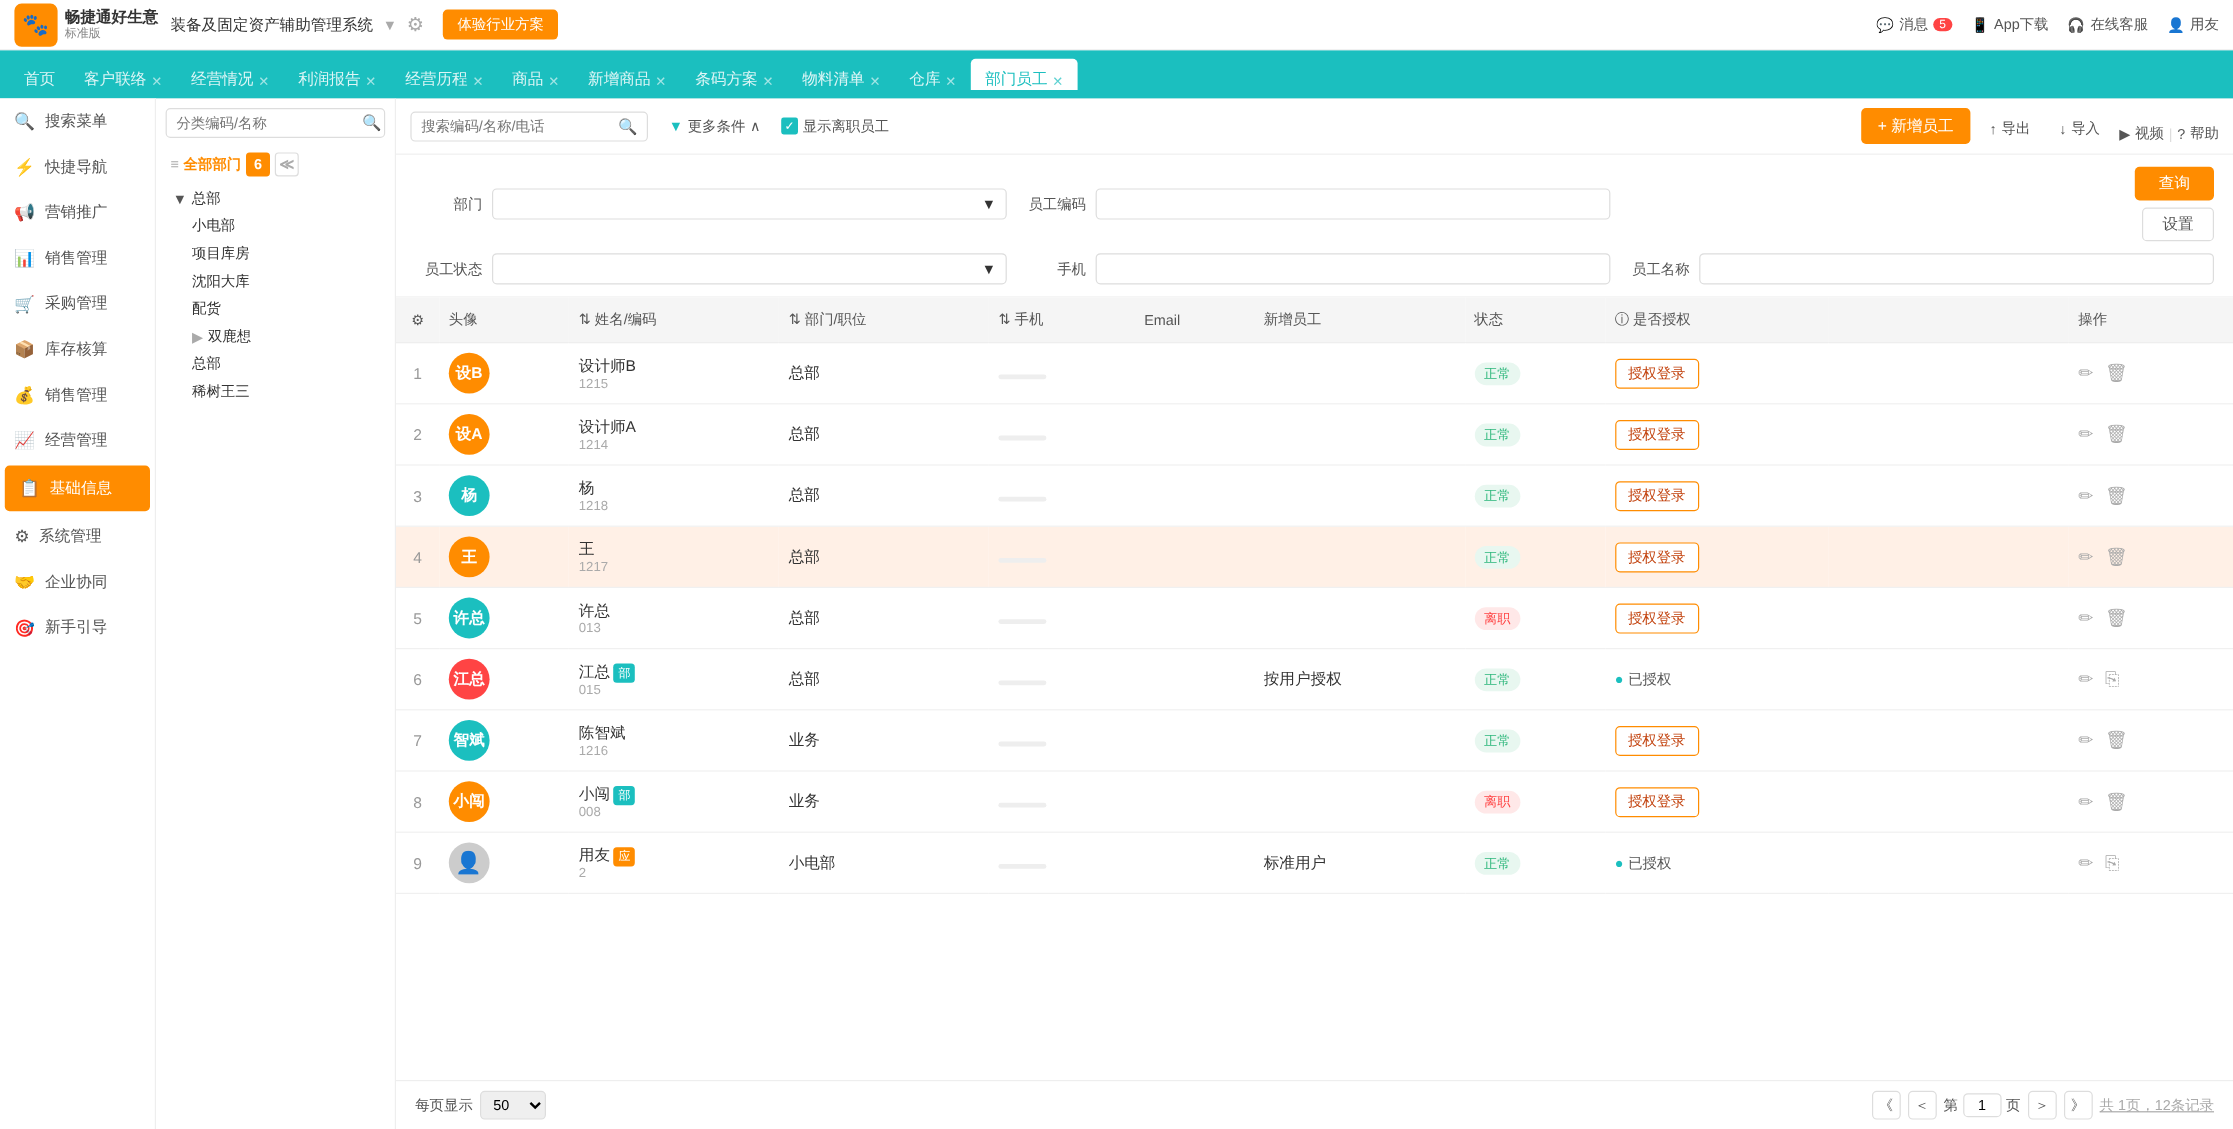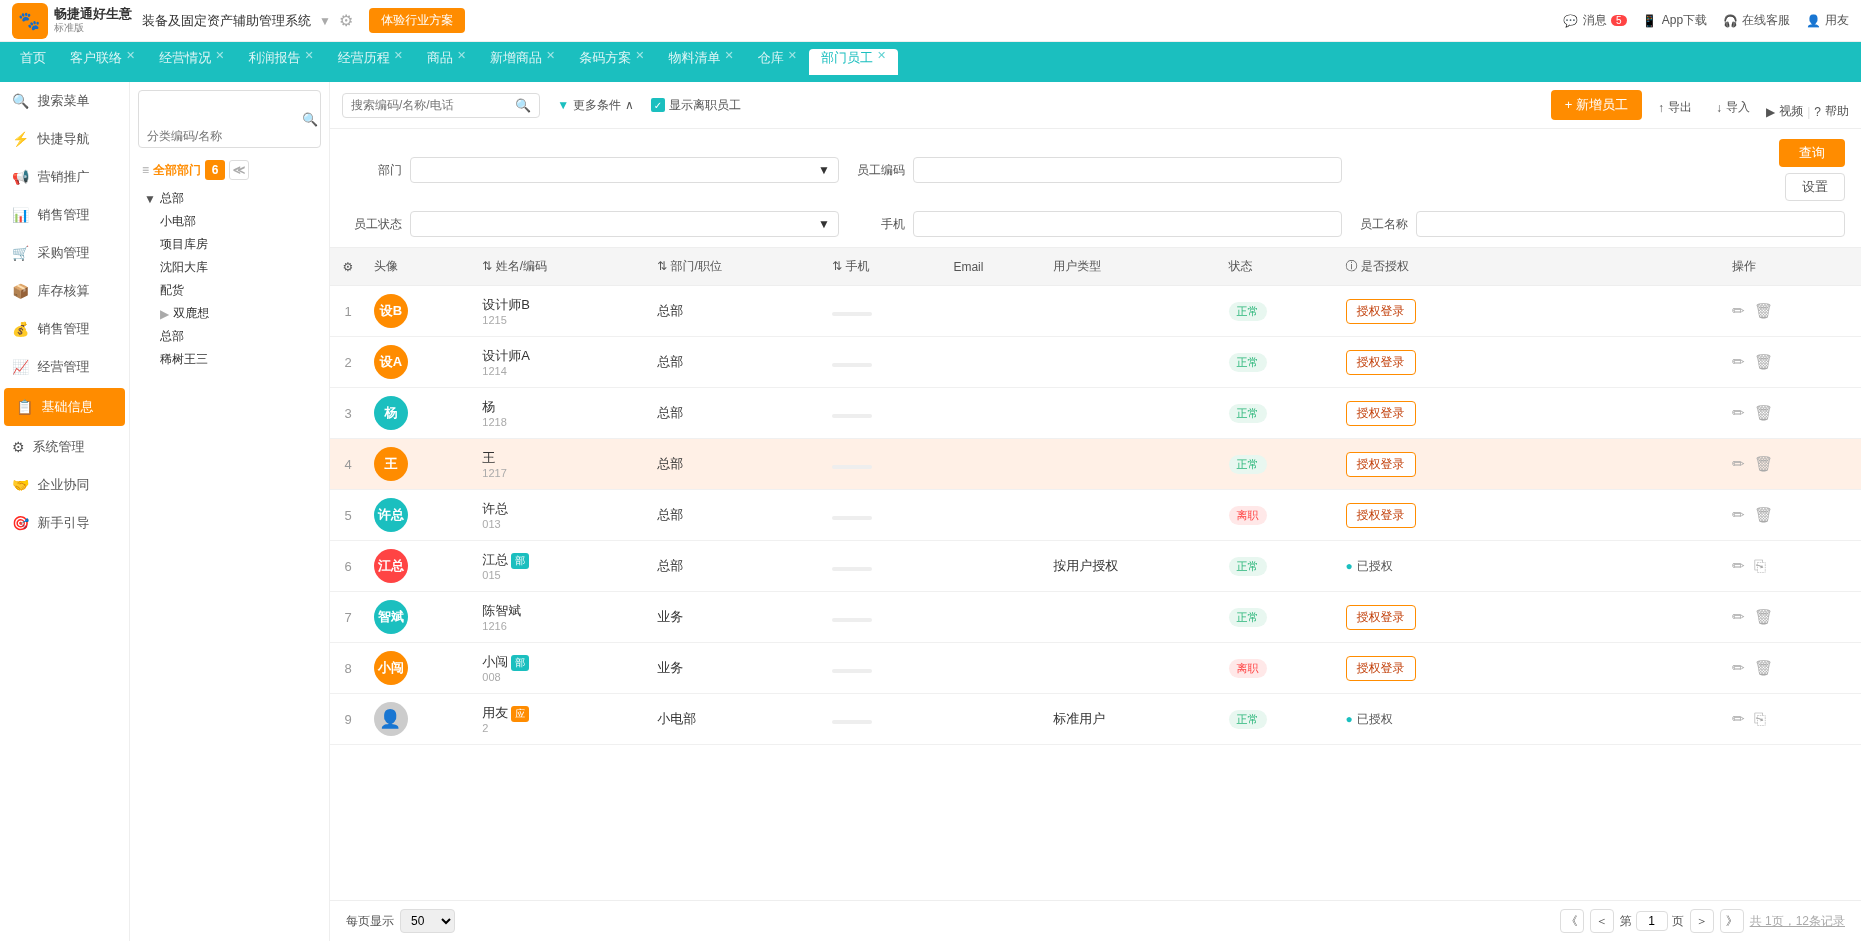--- a/index.html
+++ b/index.html
@@ -14,21 +14,21 @@
     .system-title { font-size: 13px; color: #333; flex: 1; display: flex; align-items: center; gap: 8px; }
     .system-title .arrow { color: #aaa; font-size: 12px; }
     .gear-btn { color: #aaa; cursor: pointer; margin-right: 8px; font-size: 16px; }
     .trial-btn { background: #ff8c00; color: #fff; border: none; border-radius: 4px; padding: 4px 12px; font-size: 12px; cursor: pointer; }
     .top-right { display: flex; align-items: center; gap: 16px; margin-left: auto; }
     .top-right-item { display: flex; align-items: center; gap: 4px; color: #555; font-size: 12px; cursor: pointer; }
     .badge { background: #f44; color: #fff; border-radius: 8px; font-size: 10px; padding: 0 4px; min-width: 16px; text-align: center; }
 
     
     .nav-tabs { display: flex; align-items: center; background: #1bbfbf; height: 40px; padding: 0 8px; overflow-x: auto; }
-    .nav-tab { display: flex; align-items: flex-start; gap: 4px; padding: 0 12px; height: 26px; color: rgba(255,255,255,0.85); font-size: 13px; cursor: pointer; white-space: nowrap; position: relative; }
+    .nav-tab { display: flex; align-items: flex-end; gap: 4px; padding: 0 12px; height: 26px; color: rgba(255,255,255,0.85); font-size: 13px; cursor: pointer; white-space: nowrap; position: relative; }
     .nav-tab.active { background: #fff; color: #1bbfbf; border-radius: 4px 4px 0 0; }
     .nav-tab .close-x { font-size: 11px; color: inherit; opacity: 0.7; }
 
     
     .main-layout { display: flex; height: calc(941px - 42px - 40px); }
 
     
     .sidebar { width: 130px; background: #fff; border-right: 1px solid #eee; display: flex; flex-direction: column; overflow-y: auto; }
     .sidebar-item { display: flex; align-items: center; gap: 8px; padding: 10px 12px; cursor: pointer; color: #555; font-size: 13px; }
     .sidebar-item.active { background: #ff8c00; color: #fff; border-radius: 4px; margin: 2px 4px; }
@@ -244,21 +244,21 @@
     <div class="sidebar-item">
       <span class="s-icon">🎯</span>
       <span>新手引导</span>
     </div>
   </div>
 
   <div class="content-area">
 
     <div class="dept-panel">
       <div class="dept-search">
-        <input type="text" placeholder="分类编码/名称" style="border: none; outline: none; font-size: 12px; flex: 1 1 0%; margin-top: 34px;">
+        <input type="text" placeholder="分类编码/名称" style="border: none; outline: none; font-size: 12px; flex: 1 1 0%;">
         <span style="color:#aaa;">🔍</span>
       </div>
       <div class="dept-header">
         <span style="color:#aaa;">≡</span>
         <span style="cursor:pointer;">全部部门</span>
         <div class="expand-btn">6</div>
         <div class="collapse-btn">≪</div>
       </div>
       <div class="dept-tree">
         <div class="dept-node">
@@ -366,21 +366,21 @@
       <div class="table-container">
         <table>
           <thead>
             <tr>
               <th style="width:36px;text-align:center;">⚙</th>
               <th>头像</th>
               <th>⇅ 姓名/编码</th>
               <th>⇅ 部门/职位</th>
               <th>⇅ 手机</th>
               <th>Email</th>
-              <th>用户类型</th>
+              <th>新增员工</th>
               <th>状态</th>
               <th>ⓘ 是否授权</th>
               <th style="width:200px;"></th>
               <th>操作</th>
             </tr>
           </thead>
           <tbody>
 
             <tr>
               <td class="row-num">1</td>

